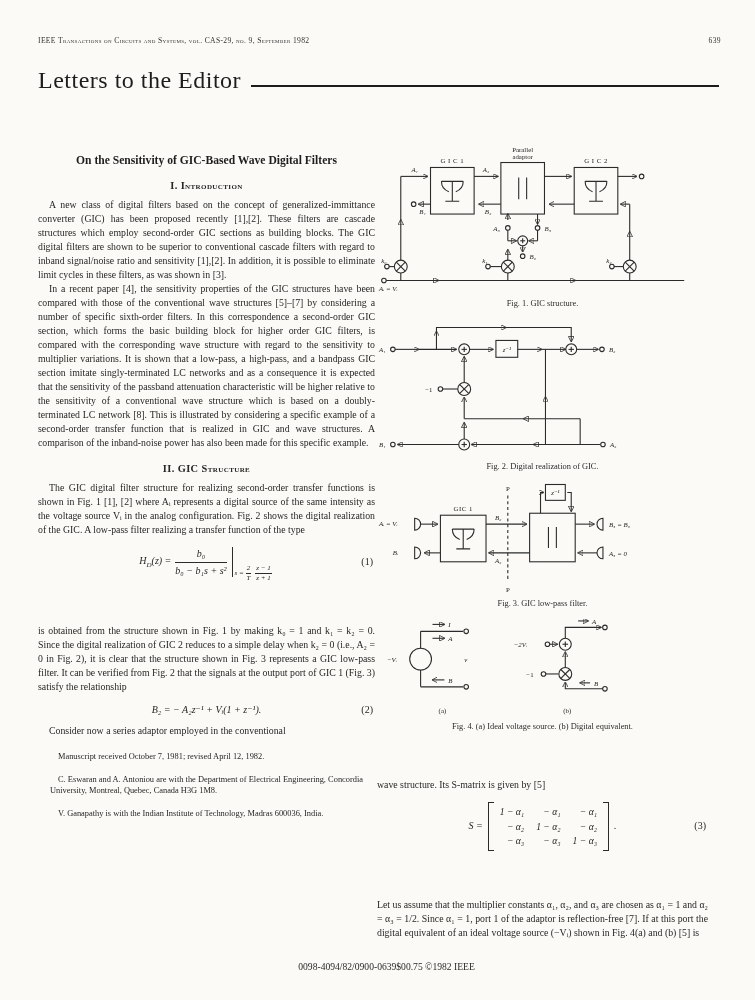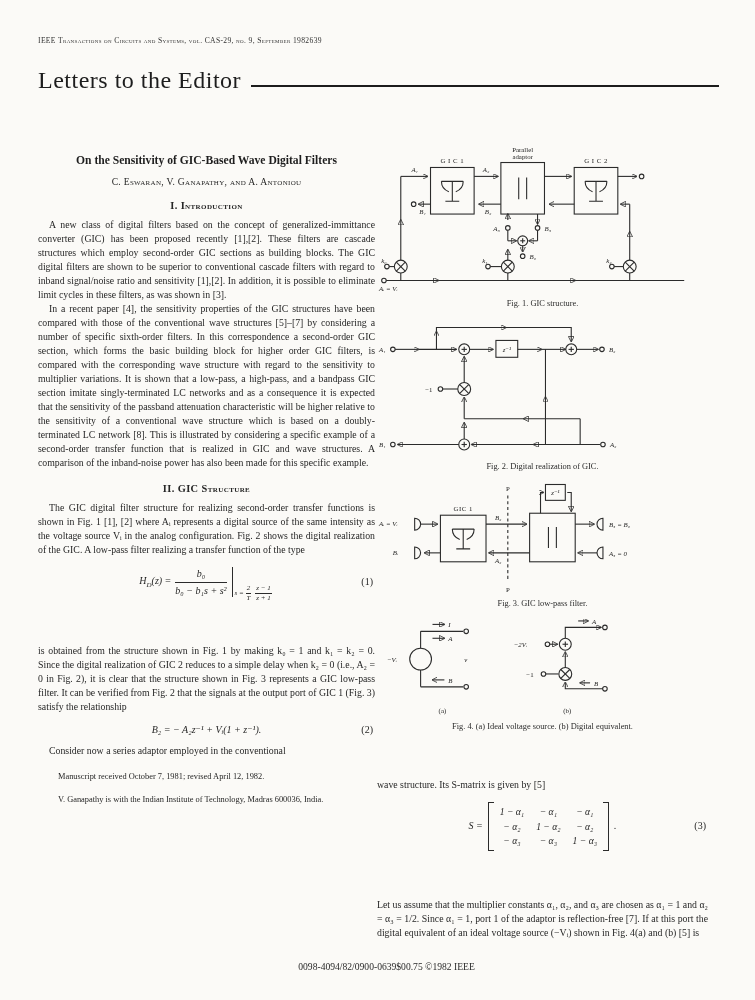--- a/index.html
+++ b/index.html
@@ -4,21 +4,21 @@
 <style>
   html,body{margin:0;padding:0;}
   body{
     width:755px;height:1000px;overflow:hidden;
     background:#fbfaf7;color:#262626;
     font-family:"Liberation Serif","DejaVu Serif",serif;
     position:relative;
   }
   .page{padding:36px 34px 0 38px;}
   
-  .hdr{display:flex;align-items:baseline;
+  .hdr{display:flex;justify-content:space-between;align-items:baseline;
        font-size:7.6px;font-variant:small-caps;letter-spacing:.35px;color:#333;}
   
   .banner{display:flex;align-items:flex-end;margin-top:22px;}
   .banner-title{font-size:24px;letter-spacing:.5px;color:#1d1d1d;white-space:nowrap;}
   .banner-rule{flex:1;border-bottom:2.6px solid #1c1c1c;margin:0 2px 7px 10px;}
   
   .cols{display:flex;gap:2px;margin-top:50px;}
   .col-l{width:337px;}
   .col-r{width:331px;}
   .art-title{font-size:11.6px;font-weight:bold;text-align:center;margin:10px 4px 0;color:#1e1e1e;}
@@ -41,21 +41,21 @@
   .tden{display:block;}
   .eq-simple{font-style:italic;}
   
   .eq3-wrap{display:inline-flex;align-items:center;gap:5px;font-style:italic;}
   .matrix{display:inline-flex;align-items:stretch;}
   .br{width:5px;}
   .br-l{border-left:1.3px solid #2b2b2b;border-top:1.3px solid #2b2b2b;border-bottom:1.3px solid #2b2b2b;}
   .br-r{border-right:1.3px solid #2b2b2b;border-top:1.3px solid #2b2b2b;border-bottom:1.3px solid #2b2b2b;}
   .mgrid{display:grid;grid-template-columns:repeat(3,auto);column-gap:12px;row-gap:3px;
          padding:4px 6px;font-size:9.6px;}
-  .mgrid span{text-align:center;}
+  .mgrid span{text-align:right;}
   
   .footnote{margin-top:14px;font-size:8.4px;line-height:10.9px;text-align:justify;}
   .footnote p{margin:12px;text-indent:8px;}
   .footer-line{position:absolute;left:18px;right:0;bottom:28px;text-align:center;font-size:9.6px;color:#2a2a2a;}
   
   .fig{margin:0 0 4px;}
   .fig svg{display:block;margin:0 auto;}
   .fig-caption{text-align:center;font-size:8.4px;margin:3px 0 11px;color:#2b2b2b;}
   svg line,svg path,svg rect,svg circle,svg polyline{stroke:#2b2b2b;stroke-width:1.1;fill:none;}
   svg text{font-family:"Liberation Serif","DejaVu Serif",serif;font-size:6.9px;fill:#232323;stroke:none;}
@@ -76,21 +76,20 @@
 
   <div class="banner">
     <span class="banner-title">Letters to the Editor</span>
     <span class="banner-rule"></span>
   </div>
 
   <div class="cols">
 
     <div class="col-l">
       <h2 class="art-title">On the Sensitivity of GIC-Based Wave Digital Filters</h2>
-      <div class="authors">C. Eswaran, V. Ganapathy, and A. Antoniou</div>
 
       <h3 class="sec-h">I.  Introduction</h3>
       <p class="para">A new class of digital filters based on the concept of generalized-immittance converter (GIC) has been proposed recently [1],[2]. These filters are cascade structures which employ second-order GIC sections as building blocks. The GIC digital filters are shown to be superior to conventional cascade filters with regard to inband signal/noise ratio and sensitivity [1],[2]. In addition, it is possible to eliminate limit cycles in these filters, as was shown in [3].</p>
       <p class="para">In a recent paper [4], the sensitivity properties of the GIC structures have been compared with those of the conventional wave structures [5]–[7] by considering a number of specific sixth-order filters. In this correspondence a second-order GIC section, which forms the basic building block for higher order GIC filters, is compared with the corresponding wave structure with regard to the sensitivity to multiplier variations. It is shown that a low-pass, a high-pass, and a bandpass GIC section imitate singly-terminated LC networks and as a consequence it is expected that the sensitivity of the passband attenuation characteristic will be higher relative to the sensitivity of a conventional wave structure which is based on a doubly-terminated LC network [8]. This is illustrated by considering a specific example of a second-order transfer function that is realized in GIC and wave structures. A comparison of the inband-noise power has also been made for this specific example.</p>
 
       <h3 class="sec-h">II.  GIC Structure</h3>
       <p class="para">The GIC digital filter structure for realizing second-order transfer functions is shown in Fig. 1 [1], [2] where Aᵢ represents a digital source of the same intensity as the voltage source Vᵢ in the analog configuration. Fig. 2 shows the digital realization of the GIC. A low-pass filter realizing a transfer function of the type</p>
 
       <div class="equation">
         <span class="eq-body">
@@ -119,20 +118,21 @@
 
       <div class="equation">
         <span class="eq-simple">B₂ = − A₂z⁻¹ + Vᵢ(1 + z⁻¹).</span>
         <span class="eq-no">(2)</span>
       </div>
 
       <p class="para">Consider now a series adaptor employed in the conventional</p>
 
       <div class="footnote">
         <p>Manuscript received October 7, 1981; revised April 12, 1982.</p>
+        <p>C. Eswaran and A. Antoniou are with the Department of Electrical Engineering, Concordia University, Montreal, Quebec, Canada H3G 1M8.</p>
         <p>V. Ganapathy is with the Indian Institute of Technology, Madras 600036, India.</p>
       </div>
     </div>
 
     <div class="col-r">
 
       <div class="fig">
         <svg width="331" height="152" viewBox="0 0 334 152">
           <defs>
             <marker id="arr" viewBox="0 0 8 8" refX="7" refY="4" markerWidth="5.2" markerHeight="5.2" orient="auto-start-reverse">

